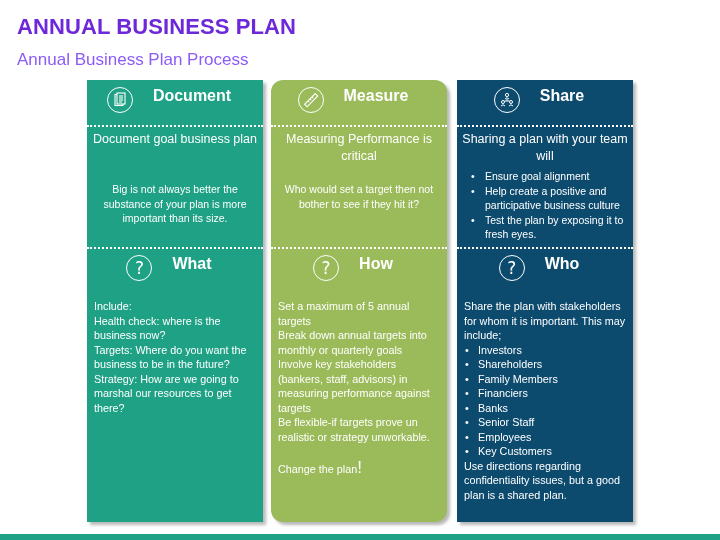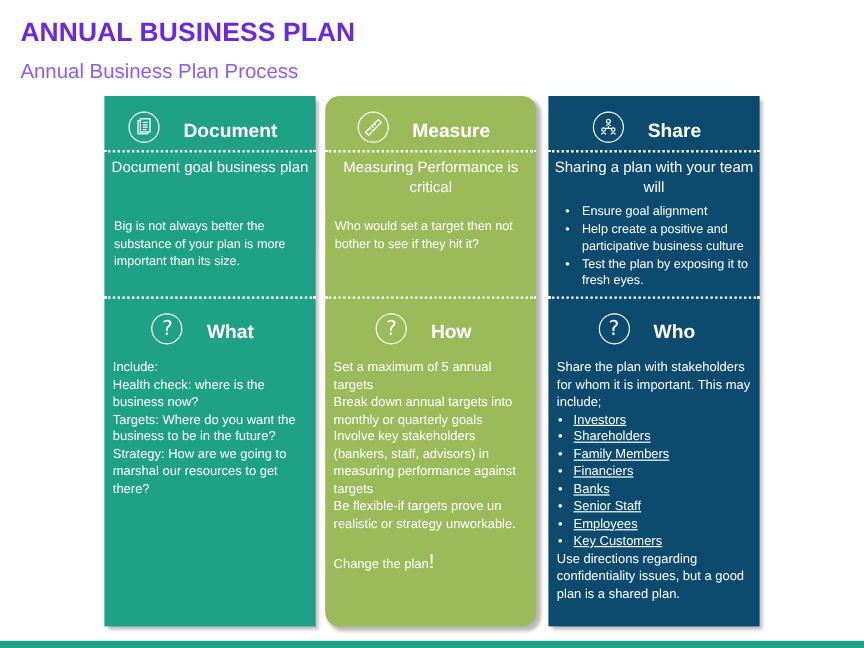--- a/index.html
+++ b/index.html
@@ -8,41 +8,41 @@
 
     .title { position: absolute; left: 17px; top: 14px; font-size: 22px; font-weight: bold; letter-spacing: 0.1px; color: #6d28d9; }
     .subtitle { position: absolute; left: 17px; top: 50px; font-size: 17px; color: #8b5cf6; }
 
     .card { position: absolute; top: 80px; height: 442px; width: 176px; color: #fff;
             box-shadow: 3px 3px 3px rgba(0,0,0,0.28); }
     .card.c0 { left: 87px; background: #1fa185; }
     .card.c1 { left: 271px; background: #9bbb5a; border-radius: 12px; }
     .card.c2 { left: 457px; background: #0c4a6e; }
 
-    .head { position: absolute; left: 0; right: 12px; top: 7px; height: 32px; display: flex; align-items: flex-end; justify-content: center; gap: 20px; }
+    .head { position: absolute; left: 0; right: 12px; top: 7px; height: 32px; display: flex; align-items: flex-start; justify-content: center; gap: 20px; }
     .head.h2 { top: 175px; }
     .circle { width: 26px; height: 26px; border: 1.6px solid #fff; border-radius: 50%; display: flex; align-items: center; justify-content: center; }
     .circle svg { width: 16px; height: 16px; }
     .circle .q { font-size: 17px; line-height: 1; font-family: "DejaVu Sans", sans-serif; }
     .head-label { font-size: 16px; font-weight: bold; }
 
     .dots { position: absolute; left: 0; right: 0; height: 0; border-top: 2.5px dotted #fff; }
     .dots.d1 { top: 45px; }
     .dots.d2 { top: 167px; }
 
     .lead { position: absolute; left: 4px; right: 4px; top: 51px; text-align: center; font-size: 12.5px; line-height: 17px; }
-    .note { position: absolute; left: 8px; right: 8px; top: 102px; text-align: left; font-size: 10.5px; line-height: 14.5px; }
+    .note { position: absolute; left: 8px; right: 8px; top: 102px; text-align: center; font-size: 10.5px; line-height: 14.5px; }
 
     .bullets { position: absolute; left: 12px; right: 4px; top: 89px; list-style: none; font-size: 10.5px; line-height: 14.5px; }
     .bullets li { position: relative; padding-left: 16px; }
     .bullets li::before { content: "•"; position: absolute; left: 2px; }
 
     .body2 { position: absolute; left: 7px; right: 6px; top: 219px; font-size: 10.8px; line-height: 14.5px; }
     .body2 .ln { display: block; }
-    .body2 ul { list-style: none; text-decoration: underline; }
+    .body2 ul { list-style: none; }
     .body2 ul li { position: relative; padding-left: 14px; }
     .body2 ul li::before { content: "•"; position: absolute; left: 1px; }
     .change { display: block; margin-top: 17px; }
     .bang { font-size: 17px; }
 
     .footer-bar { position: absolute; left: 0; right: 0; bottom: 0; height: 6px; background: #1fa185; }
   </style>
 </head>
 <body>
 

